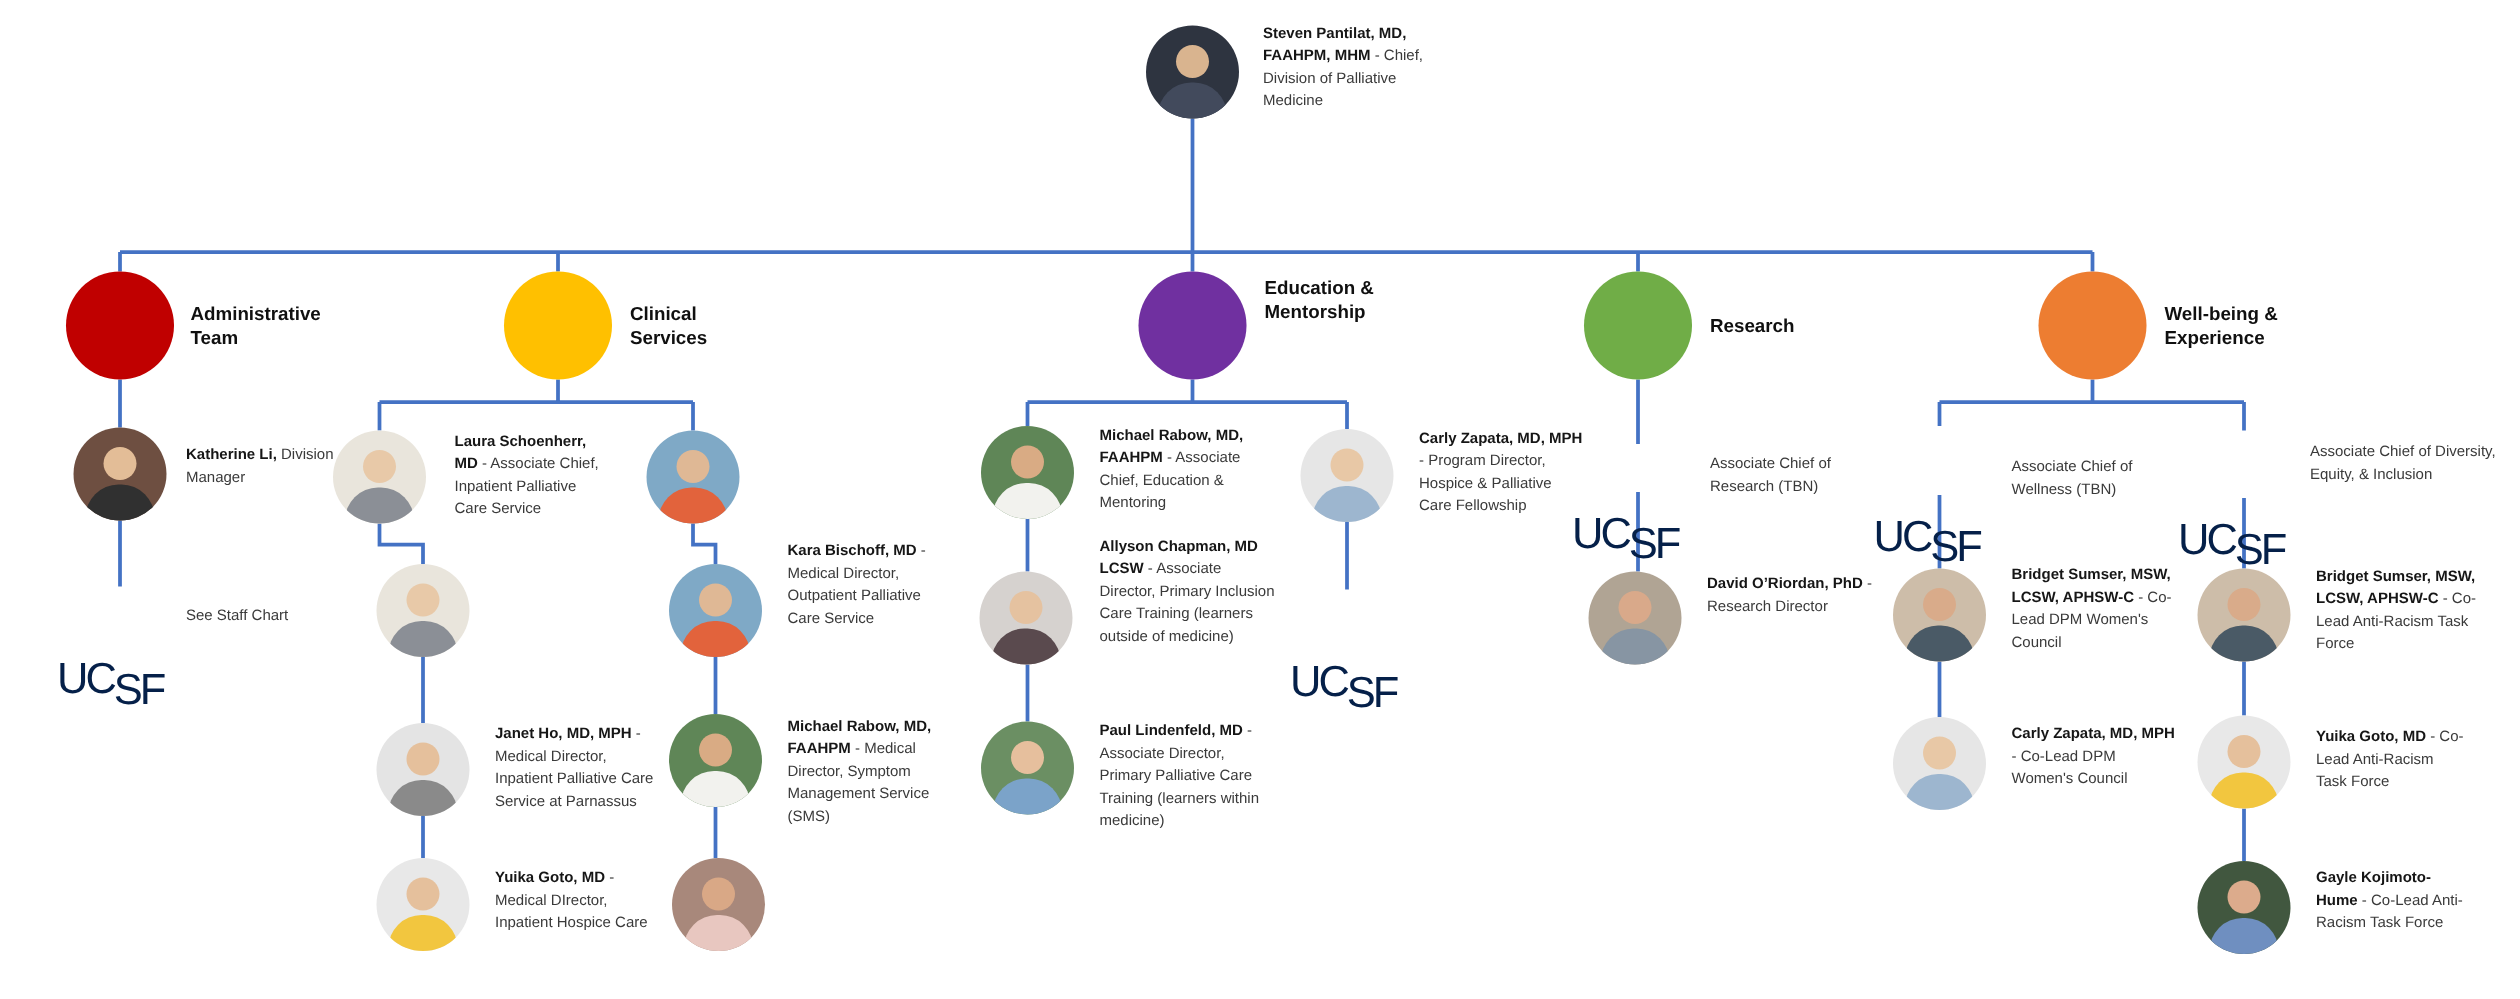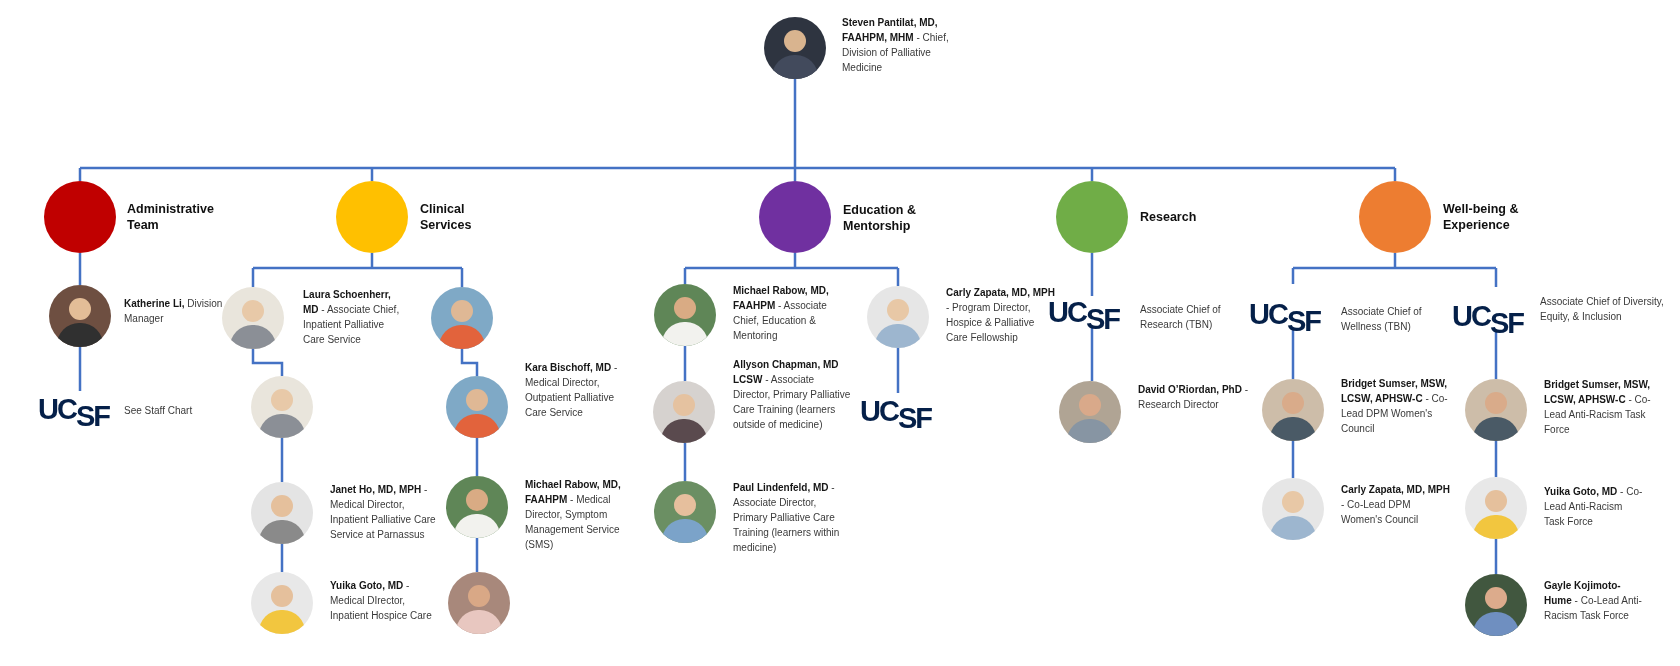--- a/index.html
+++ b/index.html
@@ -22,21 +22,21 @@
   .av-janet{background:#e4e4e4;} .av-janet::after{background:#8a8a8a;} .av-janet::before{background:#e5c09c;}
   .av-yuika{background:#e8e8e8;} .av-yuika::after{background:#f2c63f;} .av-yuika::before{background:#e5c09c;}
   .av-michael{background:#5f8657;} .av-michael::after{background:#f2f2ee;} .av-michael::before{background:#d9ab84;}
   .av-anne{background:#a8887b;} .av-anne::after{background:#e8c7c0;} .av-anne::before{background:#d9a886;}
   .av-allyson{background:#d6d2cf;} .av-allyson::after{background:#5a4a4e;} .av-allyson::before{background:#e5c2a0;}
   .av-paul{background:#6b8f63;} .av-paul::after{background:#7ba3c9;} .av-paul::before{background:#e6bf9d;}
   .av-carly{background:#e6e6e6;} .av-carly::after{background:#9db6cf;} .av-carly::before{background:#e8c8a6;}
   .av-david{background:#b0a494;} .av-david::after{background:#8795a3;} .av-david::before{background:#d9a98a;}
   .av-bridget{background:#cdbda9;} .av-bridget::after{background:#4a5a66;} .av-bridget::before{background:#d9ab8a;}
   .av-gayle{background:#41573f;} .av-gayle::after{background:#6f8fc0;} .av-gayle::before{background:#dcab8c;}
-  .ucsf{position:absolute;color:#052049;font-weight:bold;font-size:29px;letter-spacing:-2px;white-space:nowrap;}
+  .ucsf{position:absolute;color:#052049;font-weight:normal;font-size:29px;letter-spacing:-2px;white-space:nowrap;margin-top:44px;}
   .ucsf .sf{display:inline-block;transform:translateY(7px);}
 </style>
 </head>
 <body>
 
 <div class="stage">
 
   <svg class="wires" width="1680" height="666">
     <g fill="none" stroke="#4472C4" stroke-width="2.5">
       <path d="M795 79 V168 M80 168 H1395 M80 168 V181 M372 168 V181 M795 168 V181 M1092 168 V181 M1395 168 V181"></path>
@@ -57,21 +57,21 @@
   <div class="avatar av-steven" style="left:764px;top:17px"></div>
   <div class="ptxt" style="left:842px;top:15px;width:115px">
     <span class="nm">Steven Pantilat, MD, FAAHPM, MHM</span><span> - </span><span>Chief, Division of Palliative Medicine</span>
   </div>
 
   <div class="bcircle c-admin" style="left:44px;top:181px"></div>
   <div class="blabel" style="left:127px;top:201px;width:112px">Administrative Team</div>
   <div class="bcircle c-clinical" style="left:336px;top:181px"></div>
   <div class="blabel" style="left:420px;top:201px;width:80px">Clinical Services</div>
   <div class="bcircle c-education" style="left:759px;top:181px"></div>
-  <div class="blabel" style="left:843px;top:202px;width:100px">Education &amp; Mentorship</div>
+  <div class="blabel" style="left:843px;top:184px;width:100px">Education &amp; Mentorship</div>
   <div class="bcircle c-research" style="left:1056px;top:181px"></div>
   <div class="blabel" style="left:1140px;top:209px;width:100px">Research</div>
   <div class="bcircle c-wellbeing" style="left:1359px;top:181px"></div>
   <div class="blabel" style="left:1443px;top:201px;width:100px">Well-being &amp; Experience</div>
 
   <div class="avatar av-katherine" style="left:49px;top:285px"></div>
   <div class="ptxt" style="left:124px;top:296px;width:110px">
     <span class="nm">Katherine Li,</span><span> </span><span>Division Manager</span>
   </div>
   <div class="ucsf" style="left:38px;top:393px"><span class="uc">UC</span><span class="sf">SF</span></div>
@@ -101,21 +101,21 @@
     <span class="nm">Michael Rabow, MD, FAAHPM</span><span> - </span><span>Medical Director, Symptom Management Service (SMS)</span>
   </div>
   <div class="avatar av-anne" style="left:448px;top:572px"></div>
 
   <div class="avatar av-michael" style="left:654px;top:284px"></div>
   <div class="ptxt" style="left:733px;top:283px;width:108px">
     <span class="nm">Michael Rabow, MD, FAAHPM</span><span> - </span><span>Associate Chief, Education &amp; Mentoring</span>
   </div>
   <div class="avatar av-allyson" style="left:653px;top:381px"></div>
   <div class="ptxt" style="left:733px;top:357px;width:118px">
-    <span class="nm">Allyson Chapman, MD LCSW</span><span> - </span><span>Associate Director, Primary Palliative Care Training (learners outside of medicine)</span>
+    <span class="nm">Allyson Chapman, MD LCSW</span><span> - </span><span>Associate Director, Primary Inclusion Care Training (learners outside of medicine)</span>
   </div>
   <div class="avatar av-paul" style="left:654px;top:481px"></div>
   <div class="ptxt" style="left:733px;top:480px;width:115px">
     <span class="nm">Paul Lindenfeld, MD</span><span> - </span><span>Associate Director, Primary Palliative Care Training (learners within medicine)</span>
   </div>
 
   <div class="avatar av-carly" style="left:867px;top:286px"></div>
   <div class="ptxt" style="left:946px;top:285px;width:112px">
     <span class="nm">Carly Zapata, MD, MPH</span><span> - </span><span>Program Director, Hospice &amp; Palliative Care Fellowship</span>
   </div>

